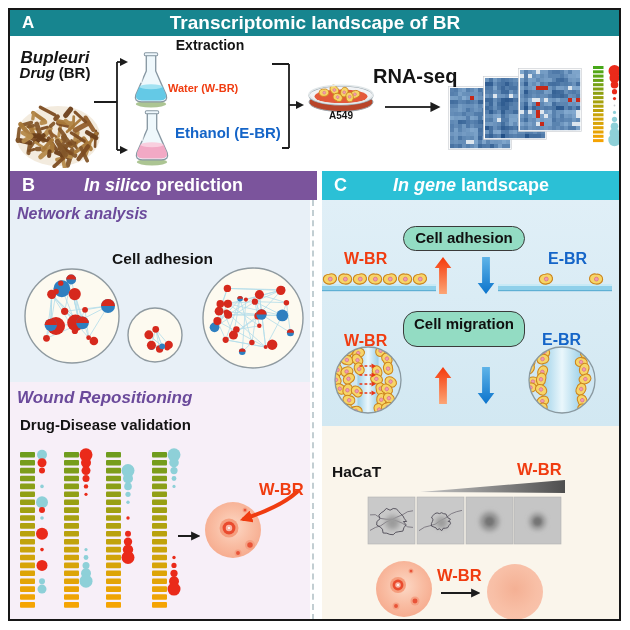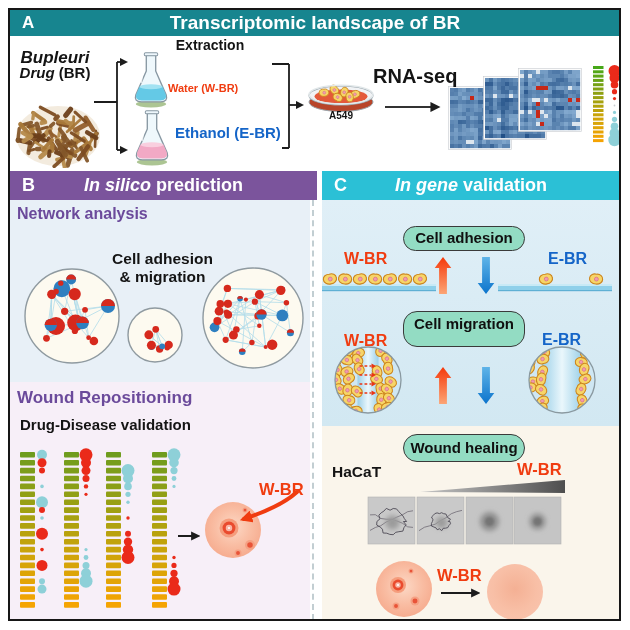--- a/index.html
+++ b/index.html
@@ -23,21 +23,21 @@
   .sec-ctop{left:322px;top:200px;width:298px;height:226px;
             background:linear-gradient(var(--invitro-bg),#d2e8f2);}
   .sec-cbot{left:322px;top:426px;width:298px;height:194px;background:var(--wound-bg);}
   .divider{position:absolute;left:312px;top:200px;height:420px;width:0;
            border-left:2px dashed #c2ced2;z-index:2;}
   svg.layer{position:absolute;z-index:2;}
   .lbl{position:absolute;z-index:4;font-weight:bold;color:#141414;white-space:nowrap;}
   .lbl.c{text-align:center;}
   .lbl.red{color:var(--red-accent);}
   .lbl.blue{color:var(--blue-accent);}
-  .lbl.purple{color:var(--purple-text);}
+  .lbl.purple{color:var(--purple-text);font-style:italic;}
   .lbl.it{font-style:italic;}
   .pill{position:absolute;z-index:4;background:var(--pill-fill);border:1.6px solid #3a3a3a;
         border-radius:14px;font-weight:bold;font-size:15px;color:#101010;
         text-align:center;box-sizing:border-box;}
 </style>
 </head>
 <body>
 
 <div class="fig">
 
@@ -1233,28 +1233,27 @@
         <circle cx="228" cy="171" r="1.9250000000000003" fill="#e85338"></circle>
         <circle cx="235" cy="128" r="2.5" fill="#f5a184"></circle>
         <circle cx="235" cy="128" r="1.375" fill="#e85338"></circle>
       </g>
       <g>
         <path d="M287,110 C276,120 258,129 234,137" stroke="#f03c10" stroke-width="4" fill="none" stroke-linecap="round" marker-end="url(#mR)"></path>
       </g>
     </svg>
   <div class="lbl purple" style="left:17px;top:205px;font-size:16px">Network analysis</div>
   <div class="lbl c" style="left:100px;top:250px;width:125px;font-size:15.5px">Cell adhesion</div>
-  <div class="lbl c" style="left:100px;top:268px;width:125px;font-size:15.5px">&amp; migration</div>
   <div class="lbl purple" style="left:17px;top:388px;font-size:17px">Wound Repositioning</div>
   <div class="lbl" style="left:20px;top:416px;font-size:15px">Drug-Disease validation</div>
   <div class="lbl red" style="left:259px;top:480px;font-size:16.5px">W-BR</div>
 
   <div class="banner banner-c">
     <span class="plabel">C</span>
-    <span class="btitle"><i>In gene</i><span> validation</span></span>
+    <span class="btitle"><i>In gene</i><span> landscape</span></span>
   </div>
   <div class="sec sec-ctop"></div>
   <div class="sec sec-cbot"></div>
   <svg id="svgT" class="layer" style="left:322px;top:200px" width="298" height="226">
       <defs>
         <linearGradient id="ogr" x1="0" y1="0" x2="0" y2="1">
           <stop offset="0%" stop-color="#f5380a"></stop>
           <stop offset="100%" stop-color="#fca575"></stop>
         </linearGradient>
         <linearGradient id="bgr" x1="0" y1="0" x2="0" y2="1">
@@ -1595,21 +1594,20 @@
         <circle cx="89" cy="145" r="2.5" fill="#f5a184"></circle>
         <circle cx="89" cy="145" r="1.375" fill="#e85338"></circle>
       </g>
       <path d="M119,167 H156" stroke="#1c1c1c" stroke-width="2" fill="none" marker-end="url(#mC)"></path>
       <g>
         <circle cx="193" cy="166" r="28" fill="url(#cleanG)"></circle>
       </g>
     </svg>
   <div class="pill" style="left:403px;top:226px;width:122px;height:25px;line-height:22px">Cell adhesion</div>
   <div class="pill" style="left:403px;top:311px;width:122px;height:36px;line-height:24px">Cell migration</div>
-  <div class="pill" style="left:403px;top:434px;width:122px;height:28px;line-height:25px">Wound healing</div>
   <div class="lbl red" style="left:344px;top:250px;font-size:16px">W-BR</div>
   <div class="lbl blue" style="left:548px;top:250px;font-size:16px">E-BR</div>
   <div class="lbl red" style="left:344px;top:332px;font-size:16px">W-BR</div>
   <div class="lbl blue" style="left:542px;top:331px;font-size:16px">E-BR</div>
   <div class="lbl" style="left:332px;top:463px;font-size:15.5px">HaCaT</div>
   <div class="lbl red" style="left:517px;top:460px;font-size:16.5px">W-BR</div>
   <div class="lbl red" style="left:437px;top:566px;font-size:16.5px">W-BR</div>
 
   <div class="divider"></div>
   <div class="frame"></div>

